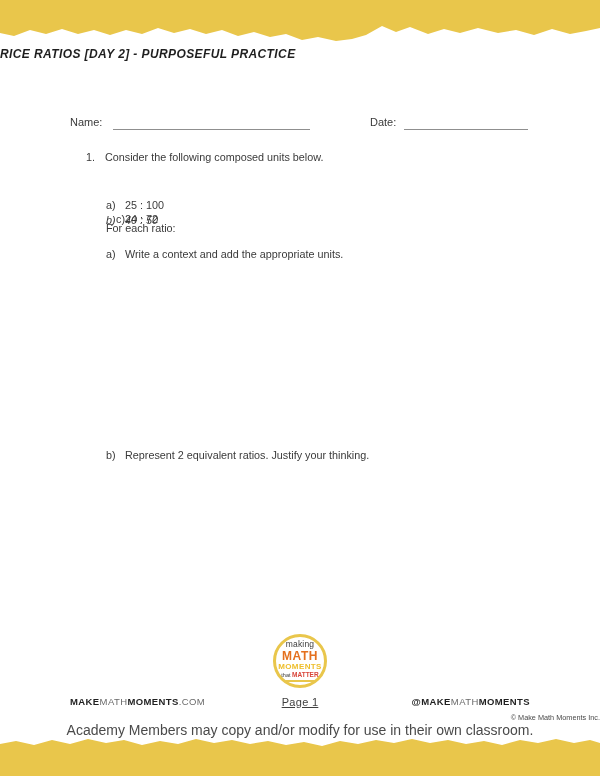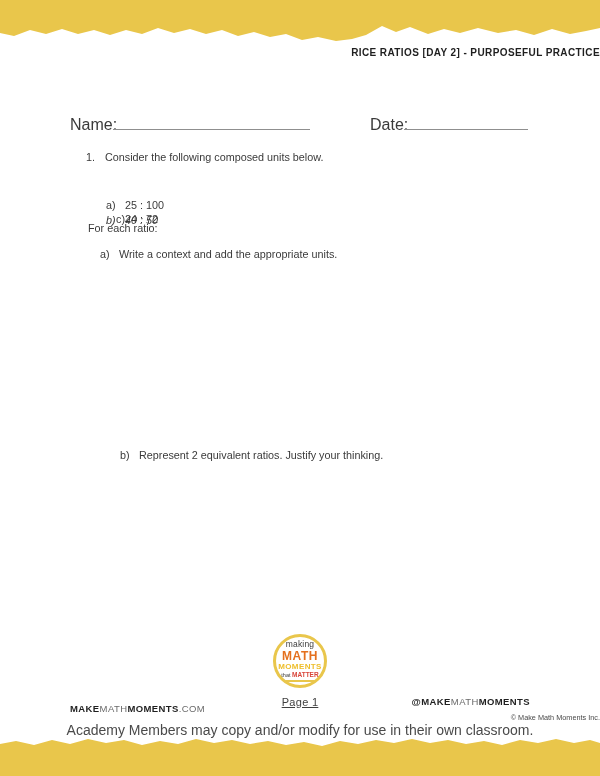--- a/index.html
+++ b/index.html
@@ -23,66 +23,66 @@
     height:776px;
     background:#ffffff;
     overflow:hidden;
     margin:0 auto;
   }
   .brush-top{position:absolute;top:0;left:0;width:600px;height:46px;display:block;}
   .brush-bottom{position:absolute;bottom:0;left:0;width:600px;height:42px;display:block;}
 
   .eyebrow{
     position:absolute;top:47px;left:0;width:100%;
-    text-align:right;
-    font-size:10px;font-weight:bold;
-    letter-spacing:.4px;color:#1f1f1f;
+    text-align:left;
+    font-size:12px;font-weight:bold;
+    letter-spacing:.4px;color:#1f1f1f;font-style:italic;
   }
   .doc-title{
     position:absolute;top:61px;left:0;width:100%;
     text-align:center;
     font-size:16.5px;font-weight:bold;
     letter-spacing:.6px;color:#1c1c1c;
   }
 
-  .form-row{position:absolute;top:114px;left:0;width:100%;height:20px;font-size:16px;color:#3a3a3a;}
+  .form-row{position:absolute;top:114px;left:0;width:100%;height:20px;font-size:11px;color:#3a3a3a;}
   .name-label{position:absolute;left:70px;top:2px;}
   .name-line{position:absolute;left:113px;top:0;width:197px;height:16px;border-bottom:1px solid var(--line);}
   .date-label{position:absolute;left:370px;top:2px;}
   .date-line{position:absolute;left:404px;top:0;width:124px;height:16px;border-bottom:1px solid var(--line);}
 
   .q-block{position:absolute;left:0;top:0;width:100%;font-size:10.8px;color:#3a3a3a;}
   .q-prompt-row{position:absolute;top:151px;left:86px;}
   .q-num{display:inline-block;width:19px;}
   .ratio-row{position:absolute;left:106px;margin-top:32px;}
   .ratio-label{display:inline-block;width:19px;}
   .r0{top:167px;} .r1{top:182px;font-style:italic;} .r2{top:181px;text-align:right;}
-  .for-each{position:absolute;top:222px;left:88px;}
-  .part-row{position:absolute;left:100px;}
+  .for-each{position:absolute;top:222px;left:106px;}
+  .part-row{position:absolute;left:106px;}
   .part-label{display:inline-block;width:19px;}
   .p0{top:248px;}
-  .p1{top:449px;margin-left:20px;}
+  .p1{top:449px;}
 
   .logo{
     position:absolute;top:634px;left:273px;
     width:54px;height:54px;border-radius:50%;
     background:#ffffff;
     border:3px solid var(--accent);
     display:flex;flex-direction:column;align-items:center;justify-content:center;
     text-align:center;line-height:1;
   }
   .logo-making{font-size:8.5px;color:#3c3c3c;letter-spacing:.2px;margin-bottom:1px;}
   .logo-math{font-size:12px;font-weight:bold;color:var(--logo-orange);letter-spacing:.5px;}
   .logo-moments{font-size:8px;font-weight:bold;color:var(--logo-yellow);letter-spacing:.4px;margin-top:1px;}
   .logo-that-matter{font-size:5.5px;margin-top:1px;color:#3c3c3c;}
   .logo-matter{font-weight:bold;color:var(--logo-red);font-size:6.5px;}
   .logo-url-strip{margin-top:1.5px;width:30px;height:2px;background:var(--accent);border-radius:1px;}
 
   .footer-row{position:absolute;top:696px;left:0;width:100%;height:14px;font-size:9.5px;color:#262626;}
-  .footer-left{position:absolute;left:70px;top:0;letter-spacing:.4px;margin-top:7px;}
+  .footer-left{position:absolute;left:70px;top:0;letter-spacing:.4px;}
   .footer-page{position:absolute;left:0;top:0;width:100%;text-align:center;font-size:11px;color:#3f3f3f;letter-spacing:.3px;text-decoration:underline;}
   .footer-right{position:absolute;right:70px;top:0;letter-spacing:.4px;}
   .seg-bold{font-weight:bold;color:#1f1f1f;}
   .seg-light{font-weight:normal;color:#6a6a6a;}
 
   .copyright{position:absolute;top:713px;left:0;width:100%;text-align:right;font-size:7.3px;color:#4a4a4a;}
   .license{position:absolute;top:722px;left:0;width:100%;text-align:center;font-size:14px;color:#4a4a4a;}
 </style>
 </head>
 <body>

